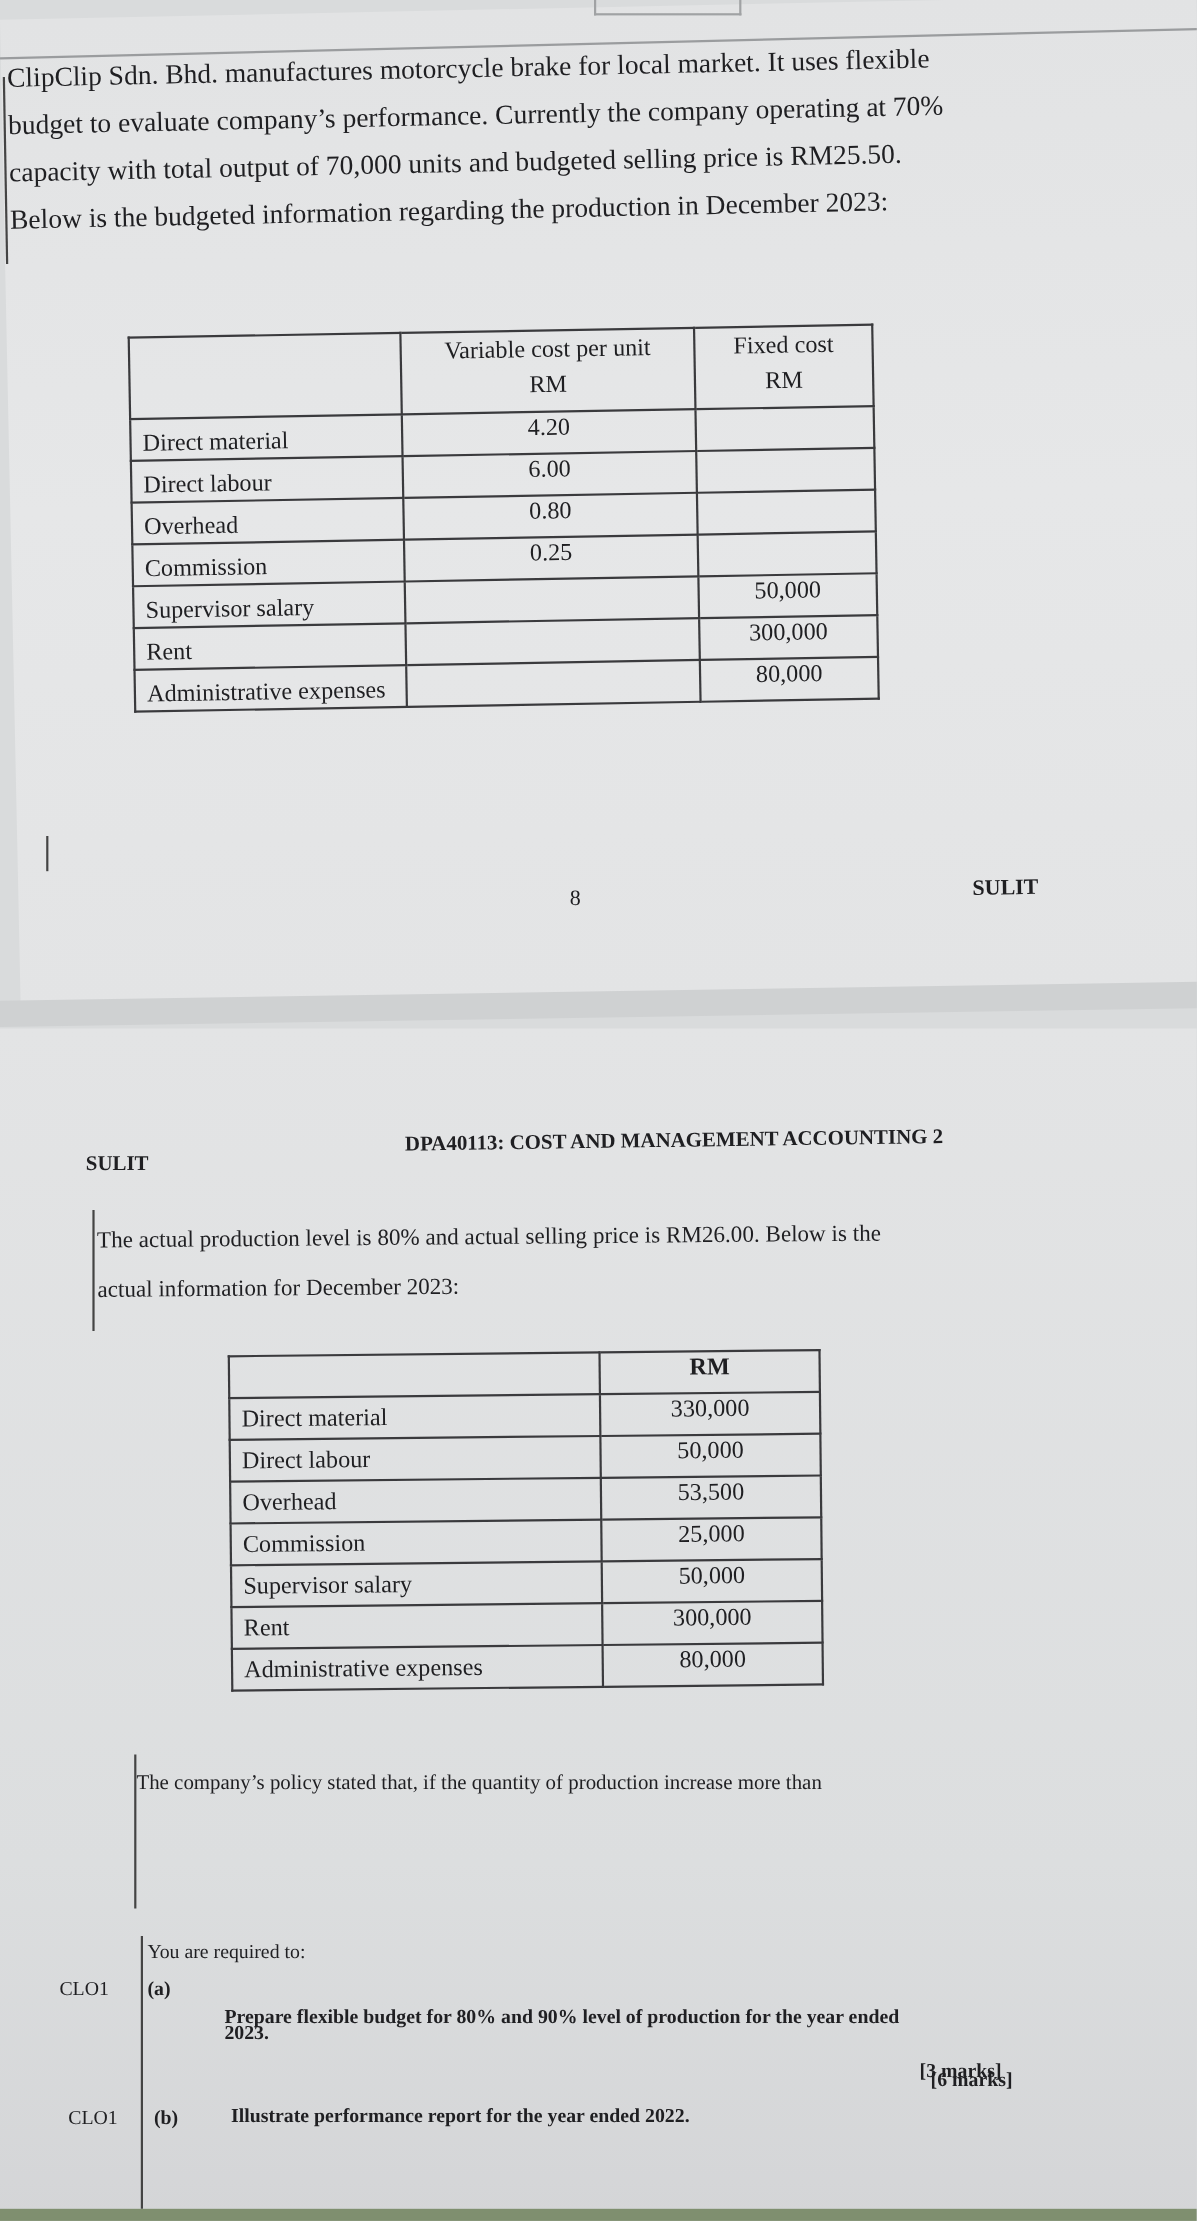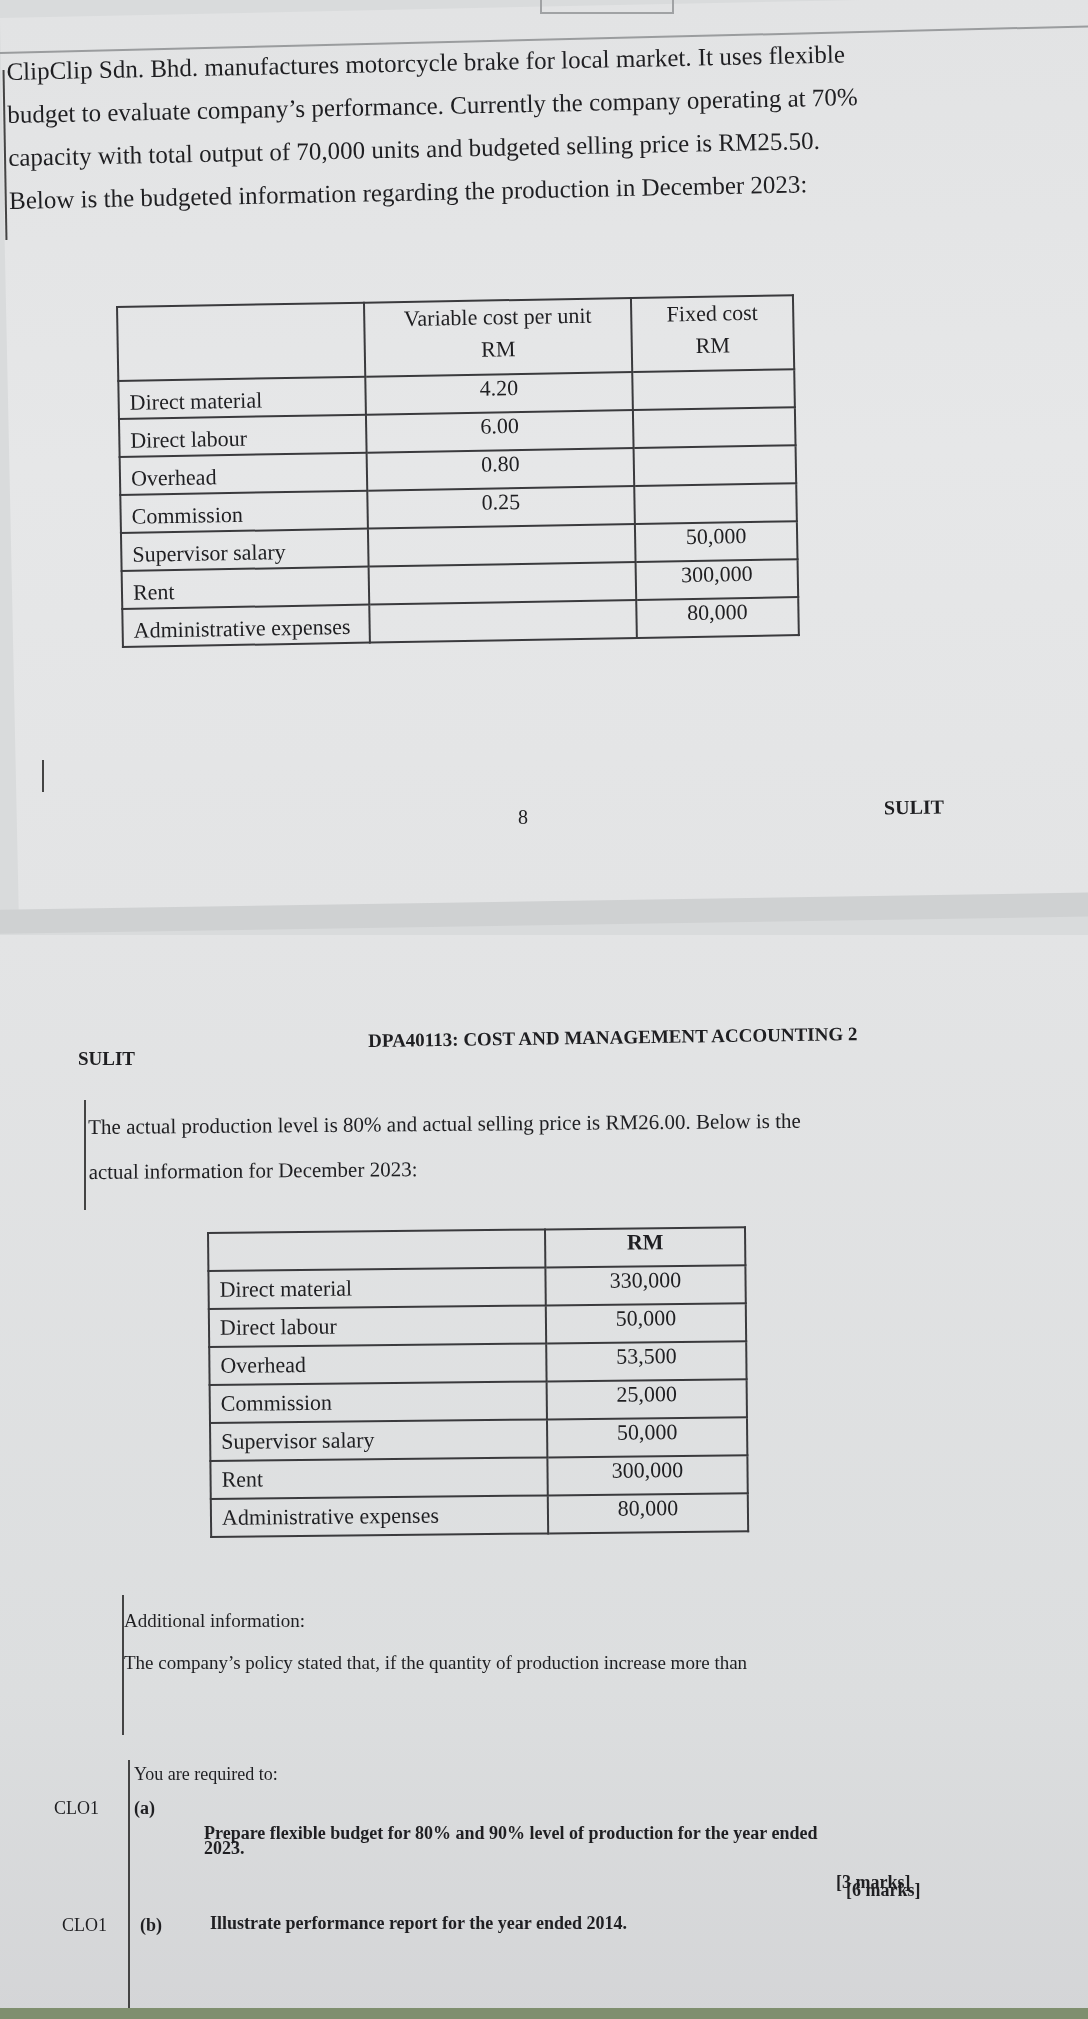--- a/index.html
+++ b/index.html
@@ -173,31 +173,30 @@
   </tr>
   <tr>
     <td class="lbl">Administrative expenses</td>
     <td class="amt">80,000</td>
   </tr>
 </tbody>
   </table>
 
 <div class="marginline" style="left:122px; top:1595px; height:140px;"></div>
 <div class="para p3">
-  <div>Additional information:</div>
   <div>The company’s policy stated that, if the quantity of production increase more than</div>
 </div>
 
 <div class="marginline" style="left:128px; top:1760px; height:248px;"></div>
 <div class="req" style="left:134px; top:1764px;">You are required to:</div>
 
 <div class="req" style="left:54px; top:1798px;">CLO1</div>
 <div class="req" style="left:134px; top:1798px; font-weight:bold;">(a)</div>
 <div class="req" style="left:204px; top:1796px; font-weight:bold;margin-top:27px;">Prepare flexible budget for 80% and 90% level of production for the year ended</div>
 <div class="req" style="left:204px; top:1838px; font-weight:bold;">2023.</div>
 <div class="req" style="left:836px; top:1872px; font-weight:bold;">[3 marks]</div>
 
 <div class="req" style="left:62px; top:1915px;">CLO1</div>
 <div class="req" style="left:140px; top:1915px; font-weight:bold;">(b)</div>
-<div class="req" style="left:210px; top:1913px; font-weight:bold;">Illustrate performance report for the year ended 2014.</div>
+<div class="req" style="left:210px; top:1913px; font-weight:bold;">Illustrate performance report for the year ended 2022.</div>
 <div class="req" style="left:846px; top:1880px; font-weight:bold;">[6 marks]</div>
 
 <div class="bottom-strip"></div>
 
 </body></html>

